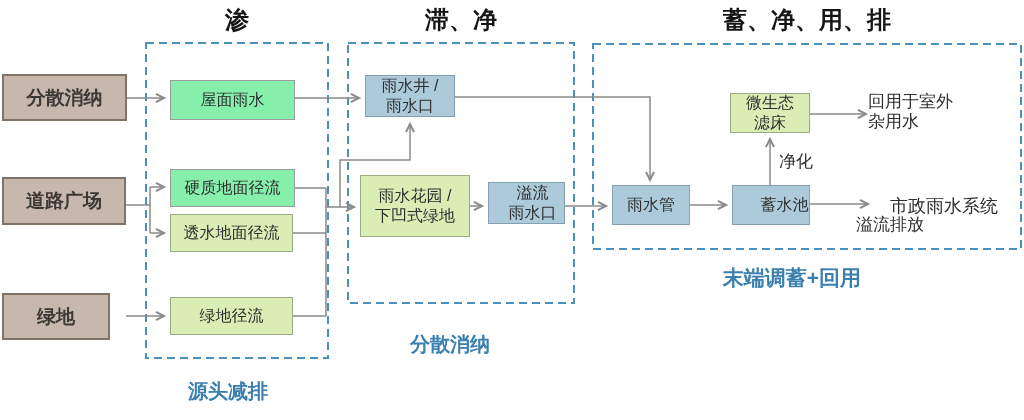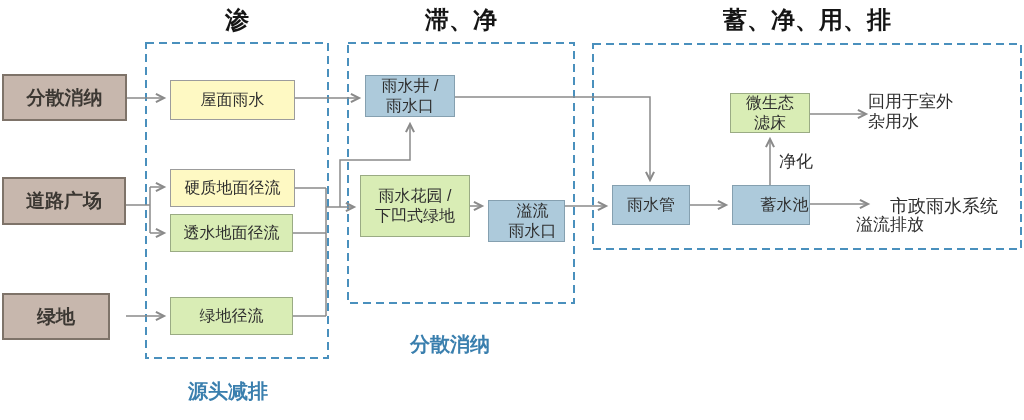--- a/index.html
+++ b/index.html
@@ -21,21 +21,21 @@
     text-align:center;white-space:pre-line;box-sizing:border-box;
   }
   .src{
     background:#c7b7ad;border:2px solid #7e7369;color:#3c3833;
     font-size:19px;font-weight:bold;
   }
   .node{
     font-size:16px;font-weight:500;color:#2e2e2e;
     border:1px solid #9c9c9c;line-height:1.22;
   }
-  .white{background:#fef9c3;}
+  .white{background:#86efac;}
   .green{background:#d9edb5;border-color:#9aab84;}
   .blue{background:#adcadb;border-color:#85a0b0;}
   .ann{
     position:absolute;font-size:17px;color:#2e2e2e;white-space:pre-line;
   }
 </style>
 </head>
 <body>
 
 <div class="canvas">
@@ -85,30 +85,31 @@
 
   <div class="box node white" style="left:170px;top:80px;width:125px;height:40px;">屋面雨水</div>
   <div class="box node green" style="left:170px;top:214px;width:123px;height:38px;">透水地面径流</div>
   <div class="box node white" style="left:170px;top:169px;width:125px;height:38px;">硬质地面径流</div>
   <div class="box node green" style="left:170px;top:297px;width:123px;height:38px;">绿地径流</div>
 
   <div class="box node blue" style="left:365px;top:75px;width:90px;height:42px;">雨水井 /
 雨水口</div>
   <div class="box node green" style="left:360px;top:175px;width:110px;height:62px;">雨水花园 /
 下凹式绿地</div>
-  <div class="box node blue" style="left:488px;top:200px;width:77px;height:42px;padding-left:12px;">溢流
+  <div class="box node blue" style="left:488px;top:182px;width:77px;height:42px;padding-left:12px;">溢流
 雨水口</div>
 
   <div class="box node blue" style="left:612px;top:185px;width:78px;height:40px;text-align:center;">雨水管</div>
   <div class="box node blue" style="left:732px;top:185px;width:78px;height:40px;padding-left:27px;">蓄水池</div>
   <div class="box node green" style="left:730px;top:93px;width:80px;height:40px;">微生态
 滤床</div>
 
   <div class="stage-label" style="left:137px;top:378px;width:182px;">源头减排</div>
   <div class="stage-label" style="left:350px;top:331px;width:200px;">分散消纳</div>
+  <div class="stage-label" style="left:578px;top:264px;width:428px;font-size:21px;">末端调蓄+回用</div>
 
   <div class="ann" style="left:779px;top:150px;">净化</div>
   <div class="ann" style="left:868px;top:92px;width:130px;text-align:left;line-height:1.15;">回用于室外
 杂用水</div>
   <div class="ann" style="left:890px;top:194px;font-size:18px;">市政雨水系统</div>
   <div class="ann" style="left:856px;top:213px;">溢流排放</div>
 
 </div>
 
 </body></html>

